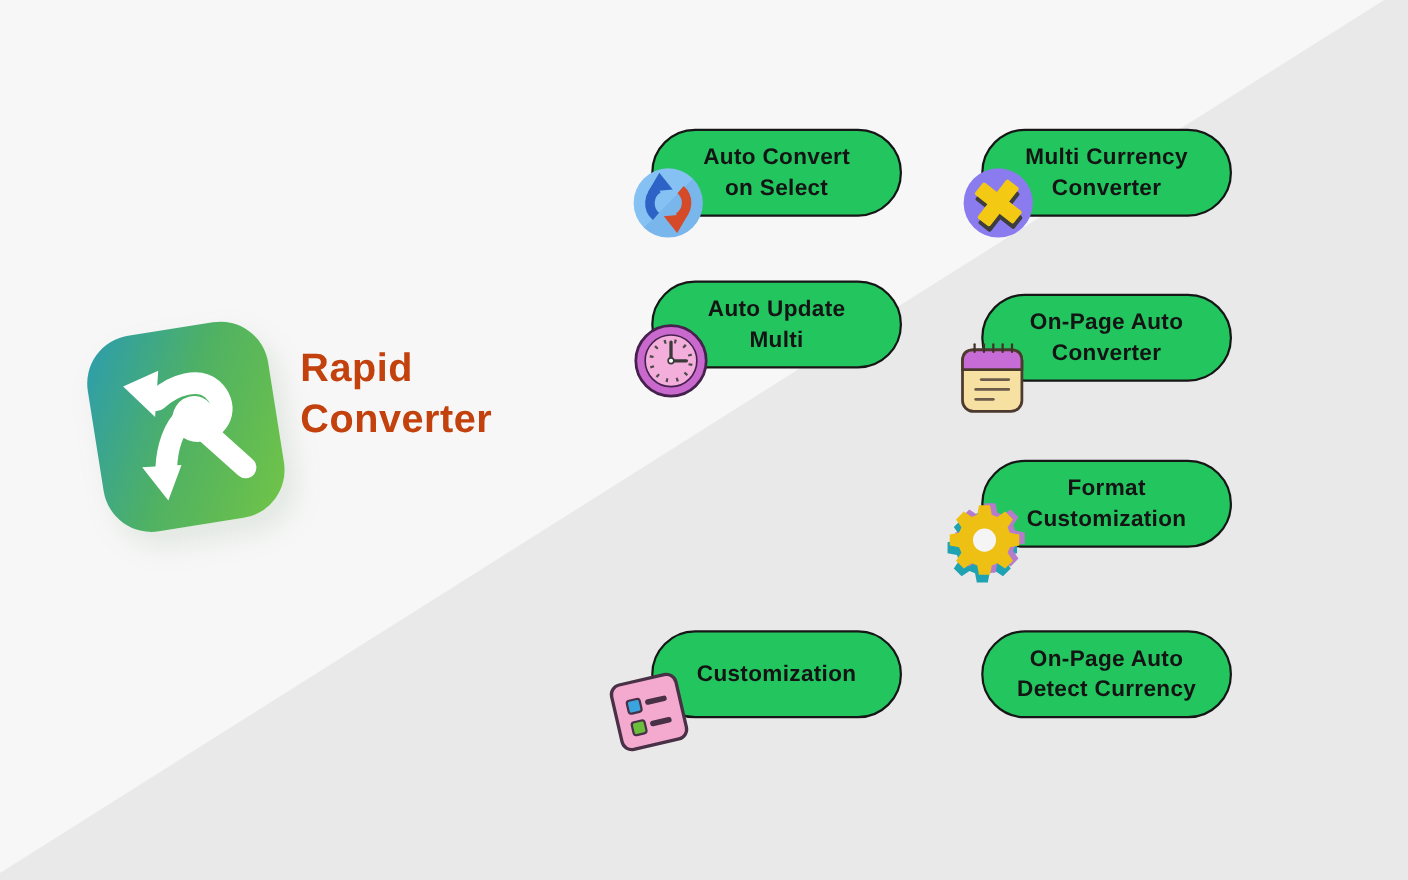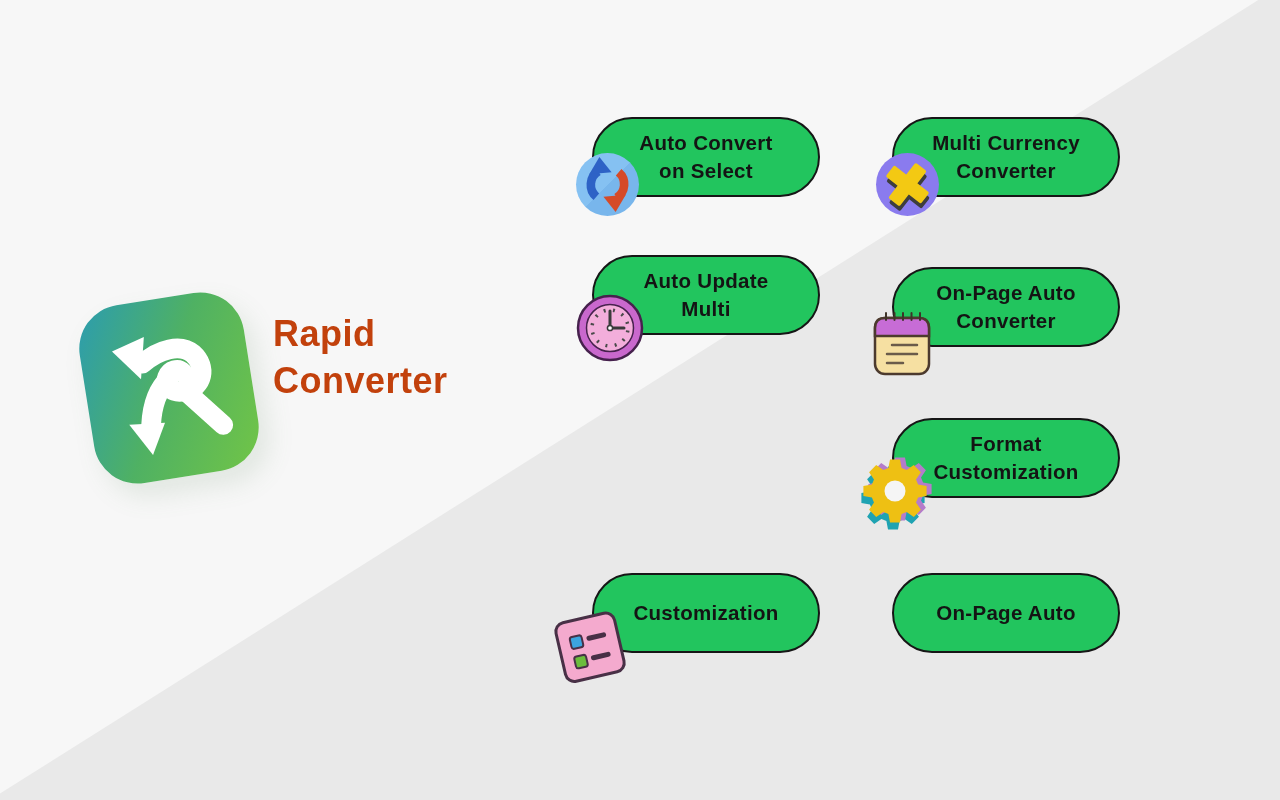--- a/index.html
+++ b/index.html
@@ -168,15 +168,16 @@
           <rect x="22" y="47" width="12" height="12" rx="2.5" fill="#6bbd3c" stroke="#483046" stroke-width="2"></rect>
           <line x1="41" y1="52" x2="56" y2="52" stroke="#483046" stroke-width="5" stroke-linecap="round"></line>
         </g>
       </svg>
     </div>
   </div>
 
   <div class="pill-wrap" style="left:892px;top:573px">
     <div class="pill">
       <span class="pl">On-Page Auto</span>
+      <span class="pl">Detect Currency</span>
     </div>
   </div>
 </div>
 
 </body></html>

